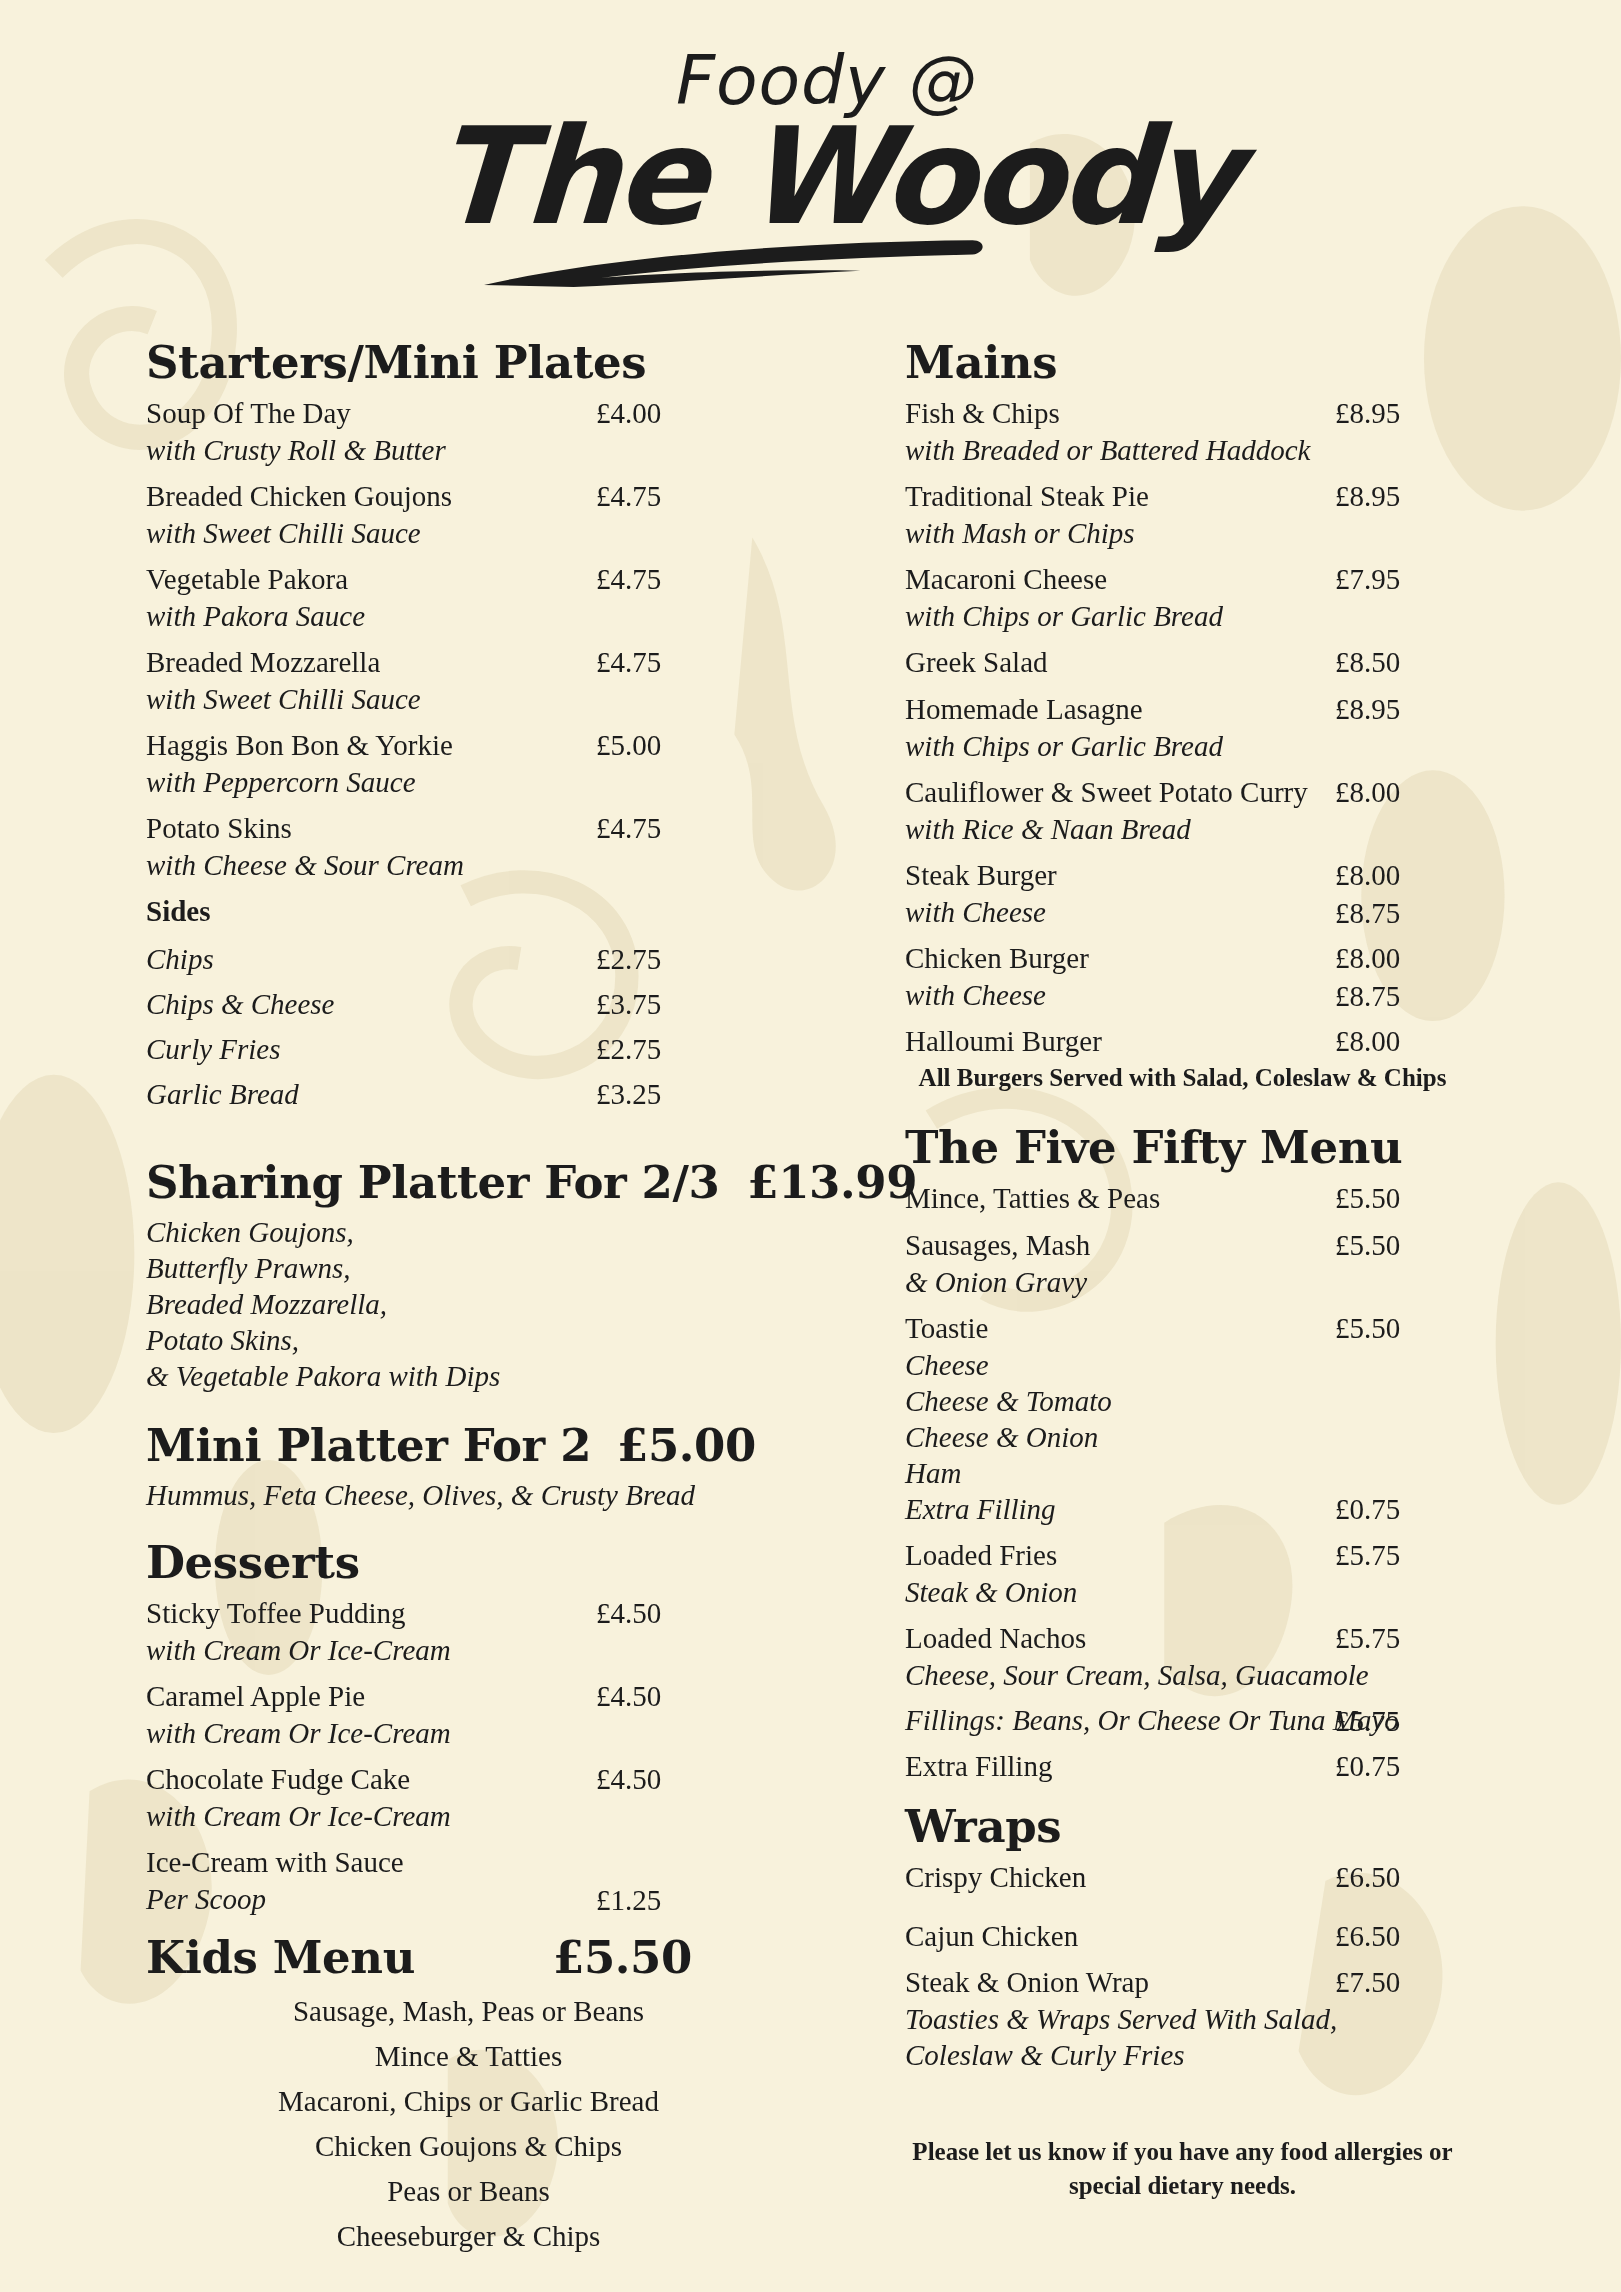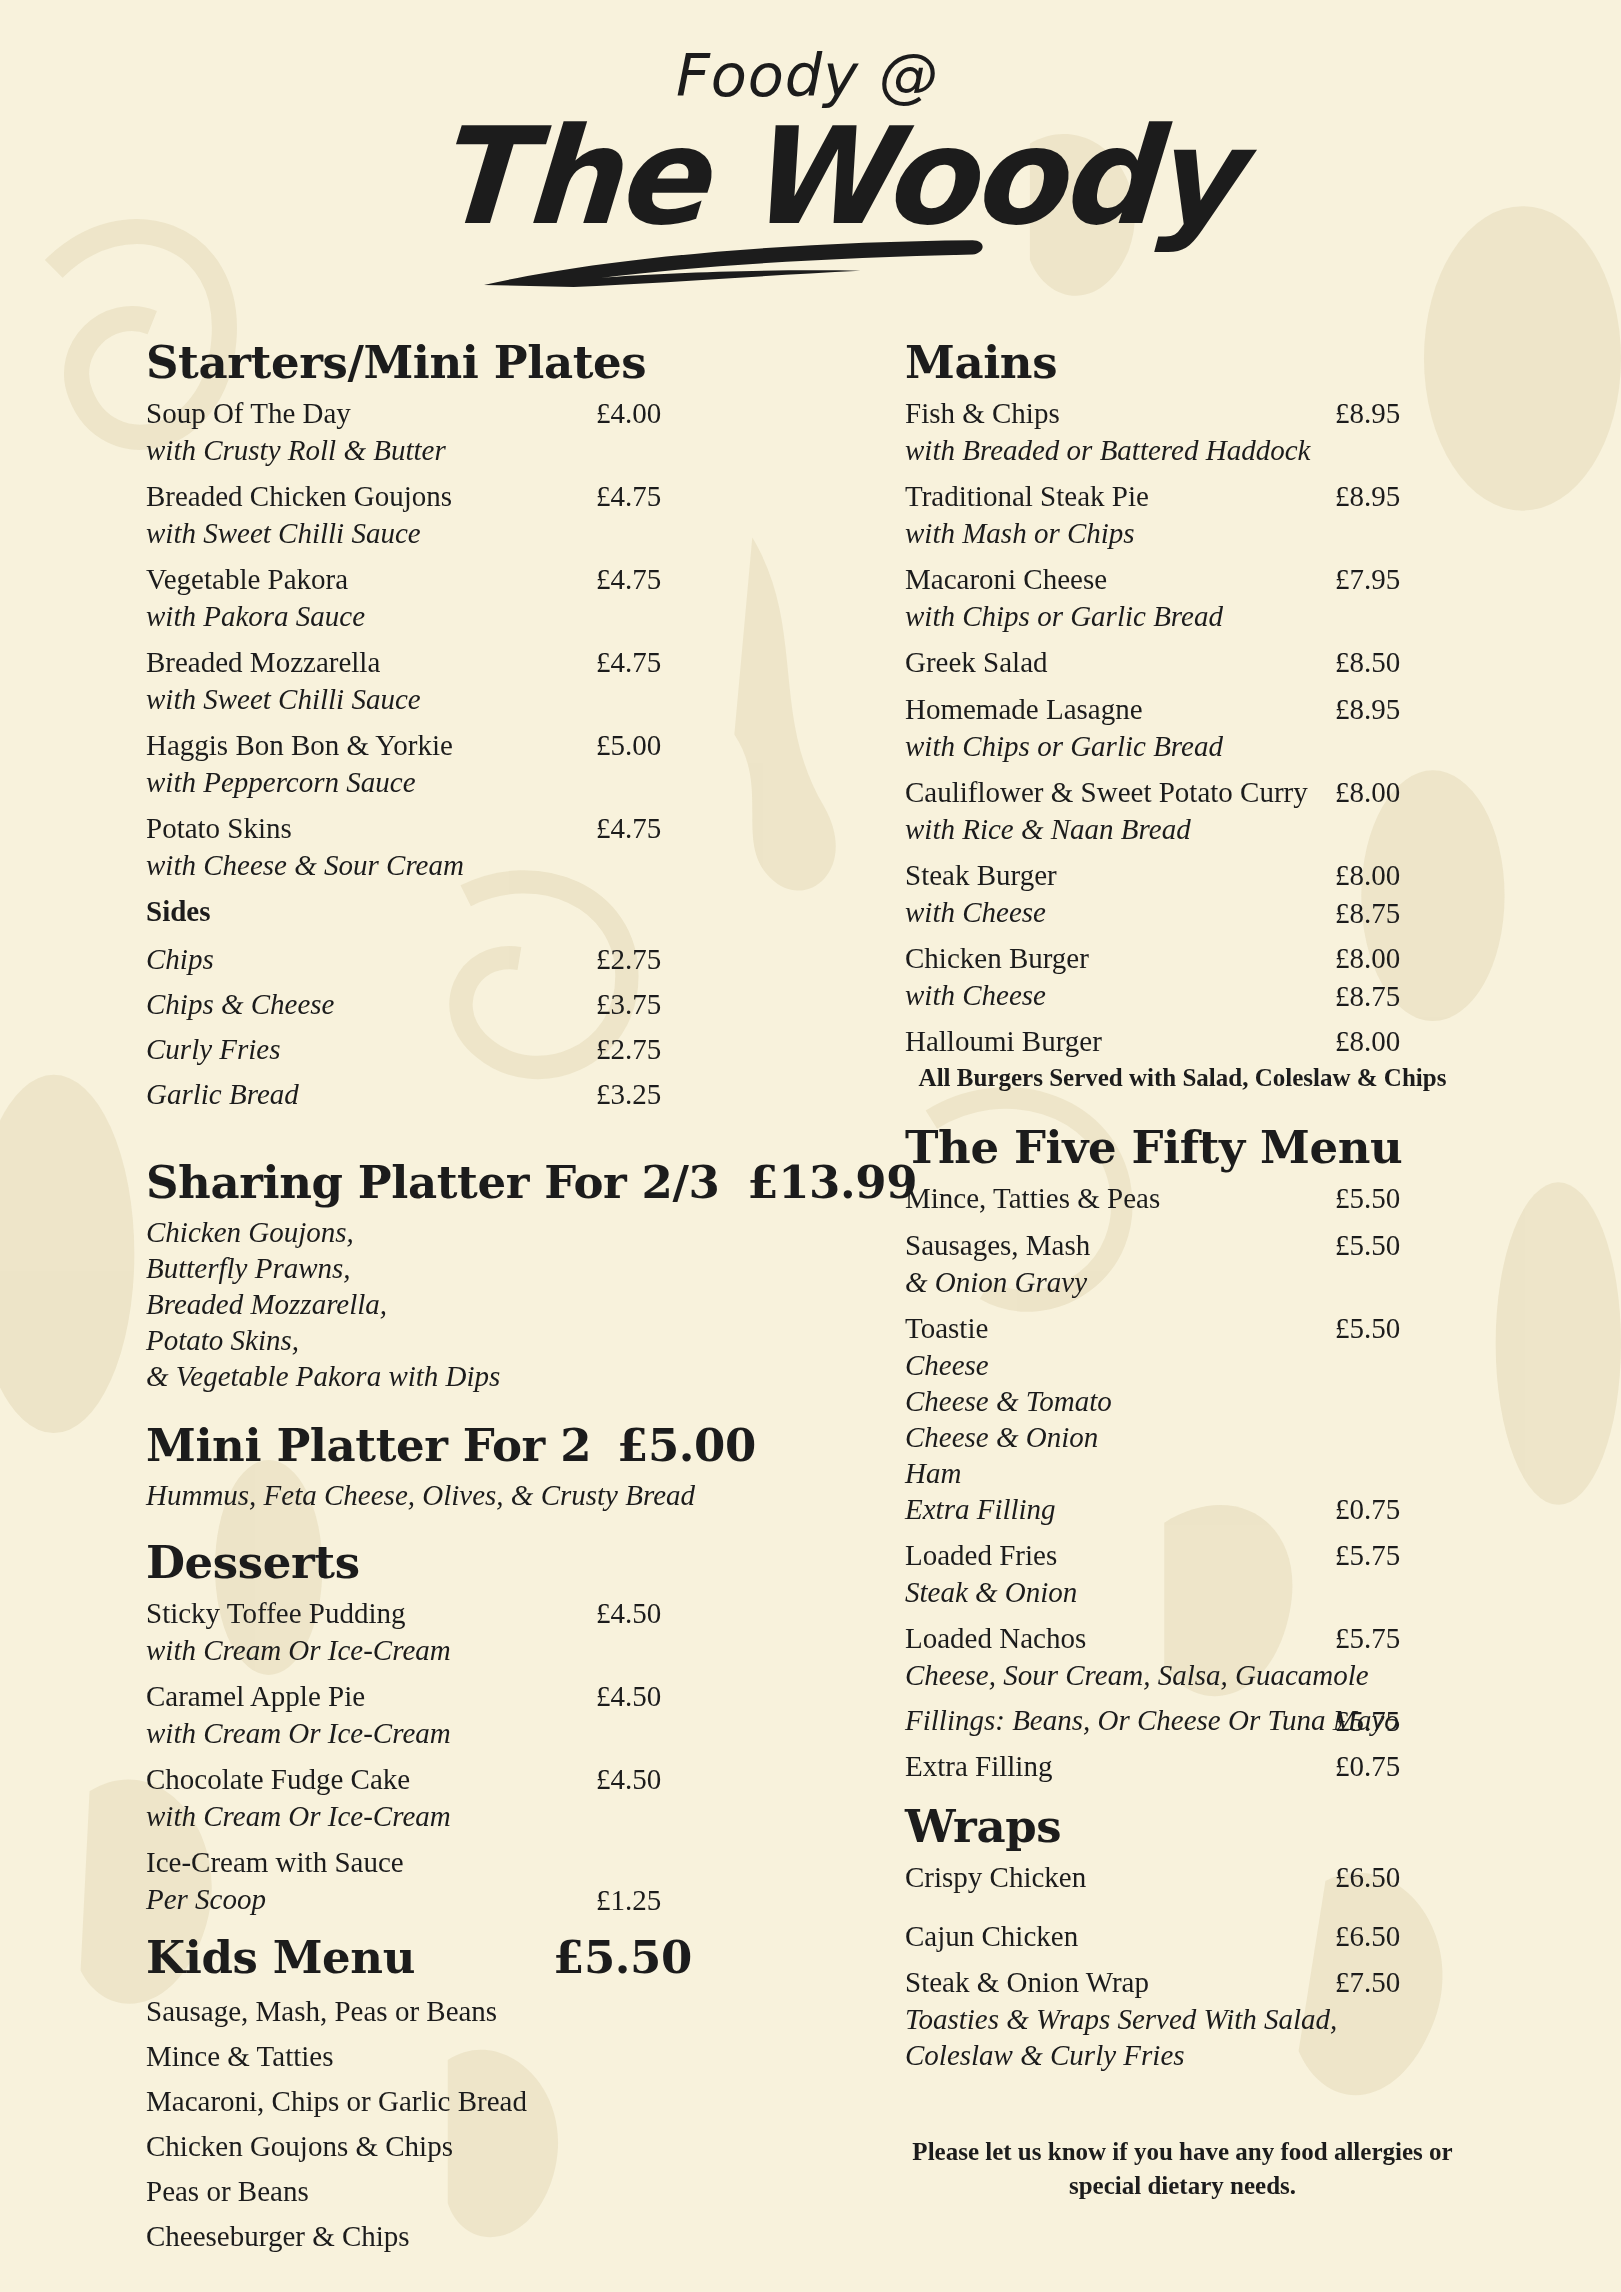--- a/index.html
+++ b/index.html
@@ -7,21 +7,21 @@
     width: 1621px; height: 2293px; position: relative; overflow: hidden;
     background: #f8f2dc;
     color: #1c1c1c;
     font-family: "Liberation Serif", "DejaVu Serif", serif;
   }
   .bg { position: absolute; inset: 0; z-index: 0; pointer-events: none; }
   .logo { position: absolute; left: 430px; top: 36px; width: 761px; height: 251px; z-index: 1; }
   .logo-small {
     position: absolute; left: 246px; top: 5.4px;
     font-family: "DejaVu Sans", sans-serif; font-style: oblique; font-weight: 400;
-    font-size: 59px; letter-spacing: 0.9px; color: #1c1c1c;
+    font-size: 68px; letter-spacing: 0.9px; color: #1c1c1c;
   }
   .logo-big {
     position: absolute; left: 16px; top: 63px;
     font-family: "DejaVu Sans", sans-serif; font-style: oblique; font-weight: 700;
     font-size: 134px; letter-spacing: -3.6px; color: #1c1c1c; white-space: nowrap;
     transform: skewX(-6deg);
   }
   .swoosh { position: absolute; left: 54px; top: 197px; }
 
   .col { position: absolute; z-index: 1; }
@@ -36,21 +36,21 @@
   .name { font-size: 29px; line-height: 38px; }
   .price { font-size: 29px; line-height: 38px; position: absolute; }
   .desc { font-style: italic; font-size: 29px; line-height: 36px; }
   .item { position: relative; margin-bottom: 9px; }
   .left .price { left: 450px; }
   .right .price { left: 430px; }
   .sub-head { font-weight: 700; font-size: 29px; line-height: 38px; margin: 3.6px 0 7.2px; }
   .side-row { position: relative; font-style: italic; font-size: 29px; line-height: 45px; }
   .side-row .price { font-style: normal; top: 0; line-height: 45px; }
   .note-bold { font-weight: 700; font-size: 25px; line-height: 36px; text-align: center; }
-  .kid-row { font-size: 29px; line-height: 45px; }
+  .kid-row { font-size: 29px; line-height: 45px; text-align: center; }
   .heading-price { position: absolute; }
   .allergy { position: absolute; left: 905px; top: 2135px; width: 555px; text-align: center;
     font-weight: 700; font-size: 25px; line-height: 34px; z-index: 1; }
 </style>
 </head>
 <body>
 
 <svg class="bg" width="1621" height="2293" viewBox="0 0 1810 2560">
   <g fill="#ece3c6" opacity="0.9">
     <path d="M60 300 C140 220 260 260 250 380 C240 500 120 520 90 440 C70 390 120 340 170 360" fill="none" stroke="#ece3c6" stroke-width="28"></path>

